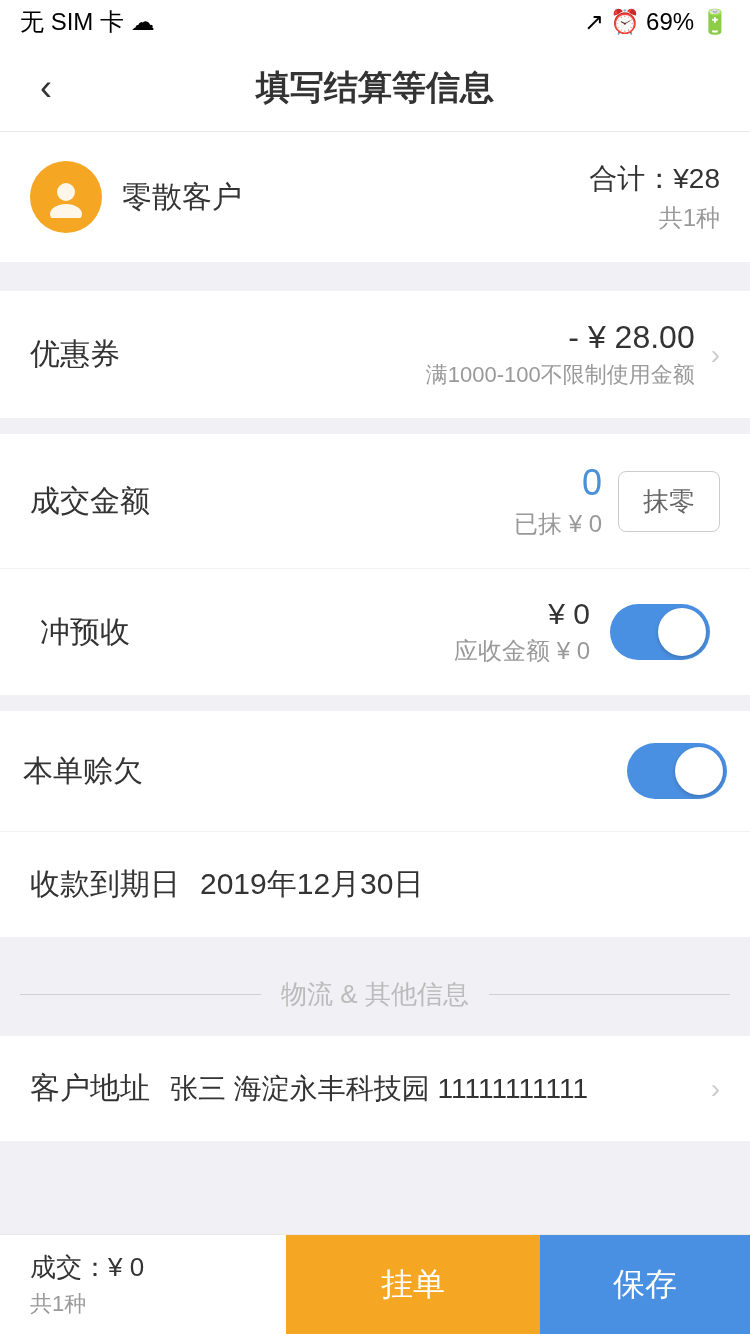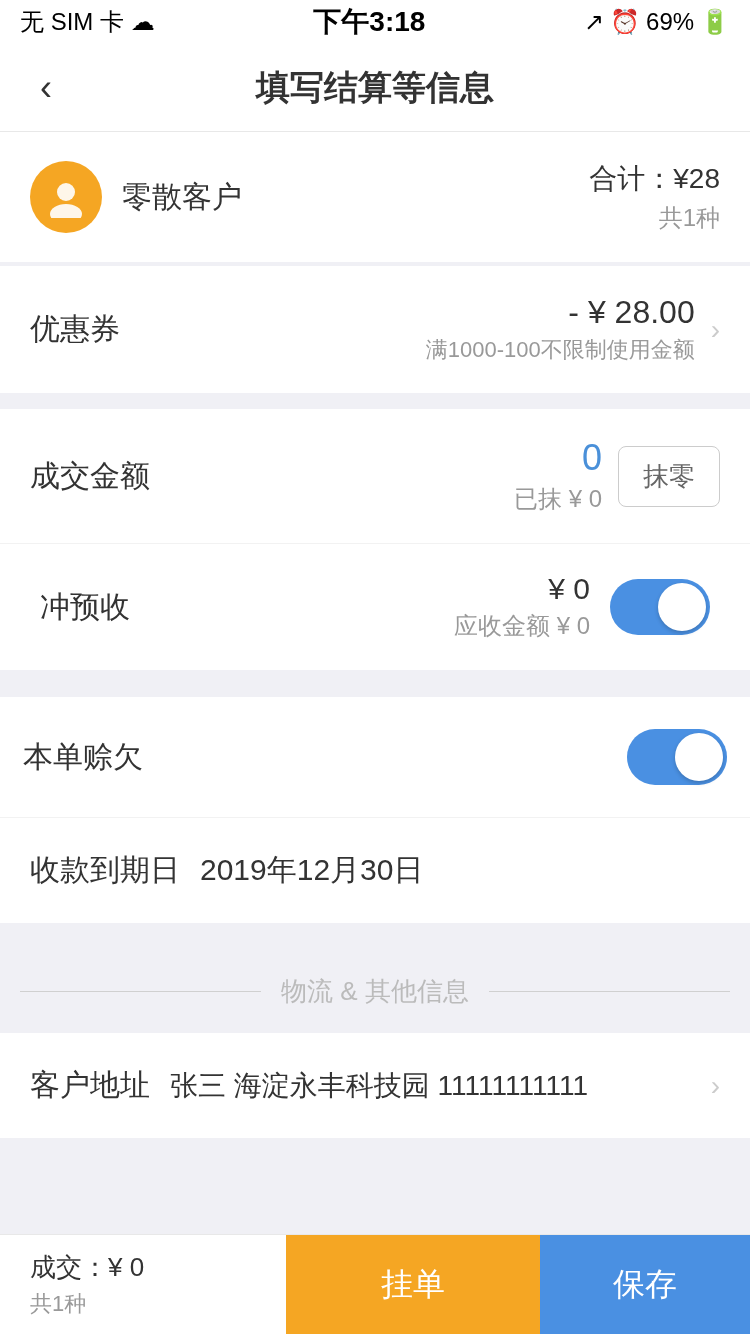--- a/index.html
+++ b/index.html
@@ -62,21 +62,21 @@
       background: #f0f0f5;
     }
 
     
     .customer-row {
       background: #fff;
       padding: 28px 30px;
       display: flex;
       align-items: center;
       justify-content: space-between;
-      margin-bottom: 4px;
+      margin-bottom: 29px;
     }
     .customer-left {
       display: flex;
       align-items: center;
       gap: 20px;
     }
     .customer-avatar {
       width: 72px;
       height: 72px;
       border-radius: 50%;
@@ -137,21 +137,21 @@
     }
     .chevron-right {
       font-size: 28px;
       color: #ccc;
       margin-left: 6px;
     }
 
     
     .form-section {
       background: #fff;
-      margin-bottom: 27px;
+      margin-bottom: 16px;
     }
 
     
     .row-item {
       padding: 28px 30px;
       display: flex;
       align-items: center;
       justify-content: space-between;
       border-bottom: 1px solid #f2f2f2;
     }
@@ -372,21 +372,20 @@
       height: 100px;
     }
   </style>
 </head>
 <body>
 
 <div class="status-bar">
   <div class="status-left">
     <span>无 SIM 卡  ☁</span>
   </div>
-  <div class="status-center">下午3:18</div>
   <div class="status-right">
     <span>↗</span>
     <span>⏰</span>
     <span>69%</span>
     <span>🔋</span>
   </div>
 </div>
 
 <div class="nav-bar">
   <span class="nav-back">‹</span>

